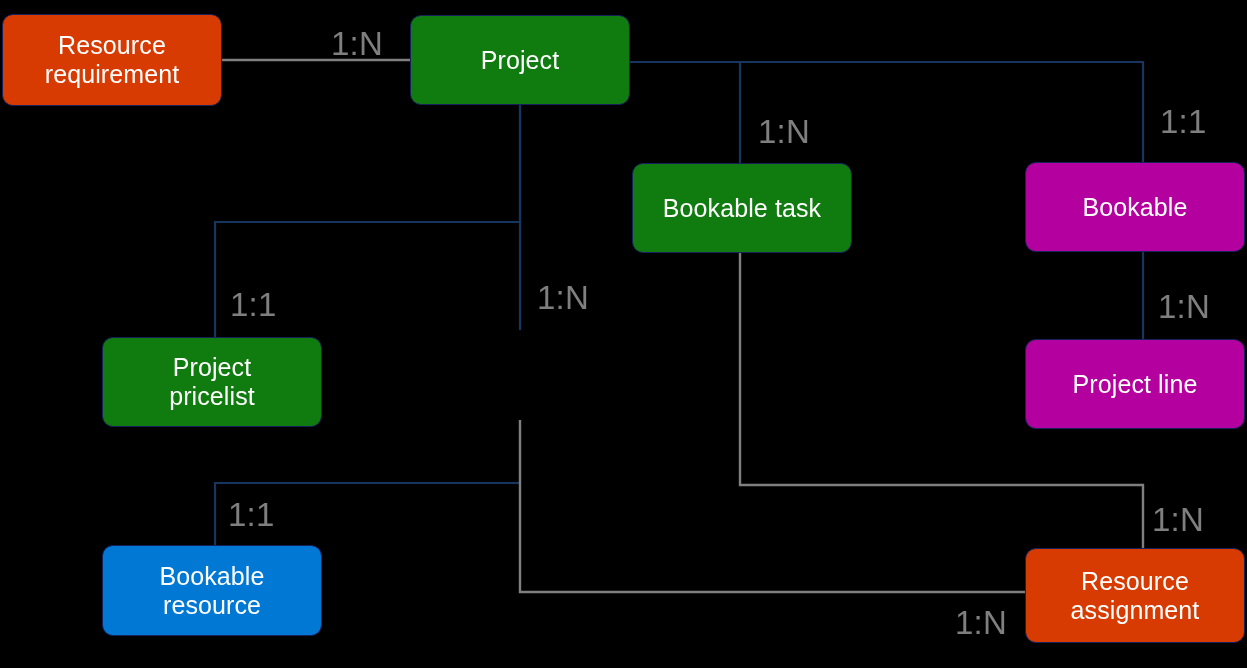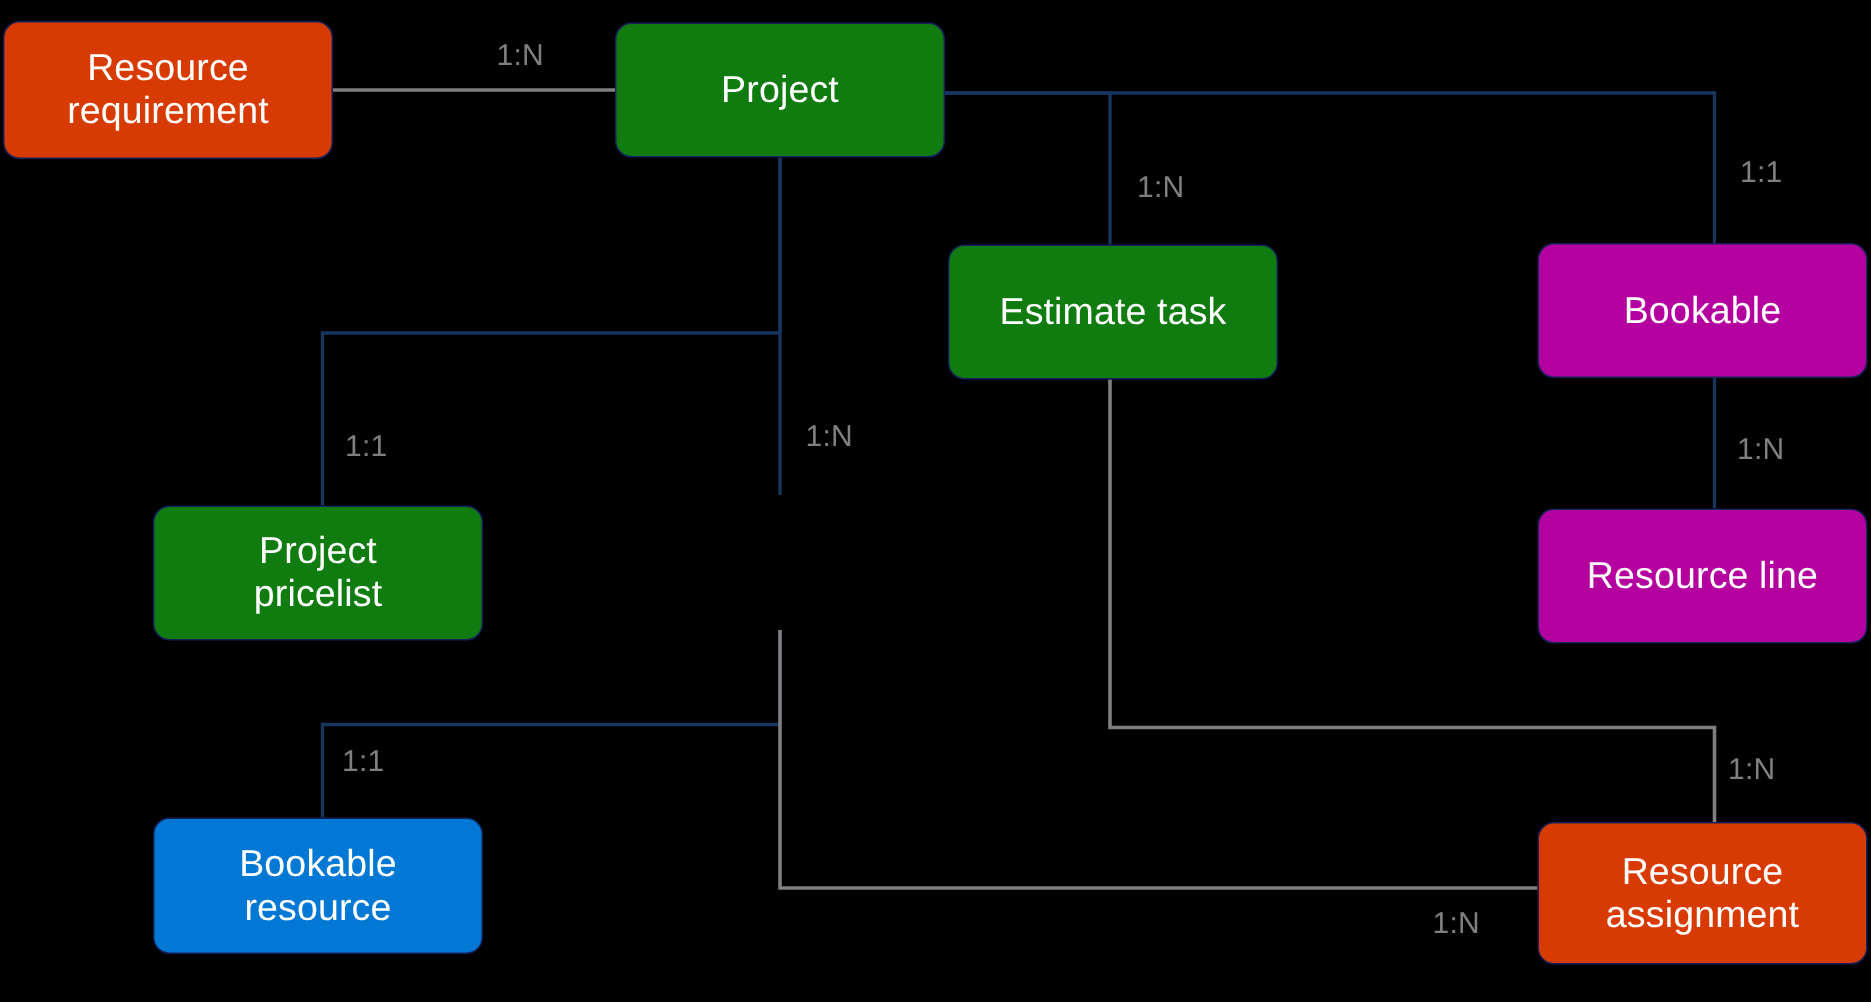--- a/index.html
+++ b/index.html
@@ -36,21 +36,21 @@
     font-size: 25px;
     line-height: 1.16;
     letter-spacing: 0.1px;
     padding: 2px 8px;
     z-index: 3;
     white-space: pre-line;
   }
   .card-label {
     position: absolute;
     color: #7f7f7f;
-    font-size: 20px;
+    font-size: 33px;
     line-height: 1;
     letter-spacing: 0.2px;
     z-index: 4;
     white-space: nowrap;
   }
 </style>
 </head>
 <body>
 
 <div id="canvas">
@@ -70,22 +70,22 @@
     <div class="card-label" style="left: 1160px; top: 105px;">1:1</div>
     <div class="card-label" style="left: 230px; top: 288px;">1:1</div>
     <div class="card-label" style="left: 537px; top: 281px;">1:N</div>
     <div class="card-label" style="left: 228px; top: 498px;">1:1</div>
     <div class="card-label" style="left: 1158px; top: 290px;">1:N</div>
     <div class="card-label" style="left: 1152px; top: 503px;">1:N</div>
     <div class="card-label" style="left: 955px; top: 606px;">1:N</div>
     <div class="node" style="left: 2px; top: 14px; width: 220px; height: 92px; background: rgb(216, 59, 1);">Resource
 requirement</div>
     <div class="node" style="left: 410px; top: 15px; width: 220px; height: 90px; background: rgb(16, 124, 16);">Project</div>
-    <div class="node" style="left: 632px; top: 163px; width: 220px; height: 90px; background: rgb(16, 124, 16);">Estimate task</div>
+    <div class="node" style="left: 632px; top: 163px; width: 220px; height: 90px; background: rgb(16, 124, 16);">Bookable task</div>
     <div class="node" style="left: 1025px; top: 162px; width: 220px; height: 90px; background: rgb(180, 0, 158);">Bookable</div>
     <div class="node" style="left: 102px; top: 337px; width: 220px; height: 90px; background: rgb(16, 124, 16);">Project
 pricelist</div>
-    <div class="node" style="left: 1025px; top: 339px; width: 220px; height: 90px; background: rgb(180, 0, 158);">Resource line</div>
+    <div class="node" style="left: 1025px; top: 339px; width: 220px; height: 90px; background: rgb(180, 0, 158);">Project line</div>
     <div class="node" style="left: 102px; top: 545px; width: 220px; height: 91px; background: rgb(0, 120, 212); text-align: center;">Bookable
 resource</div>
     <div class="node" style="left: 1025px; top: 548px; width: 220px; height: 95px; background: rgb(216, 59, 1);">Resource
 assignment</div>
   </div>
 
 </body></html>

